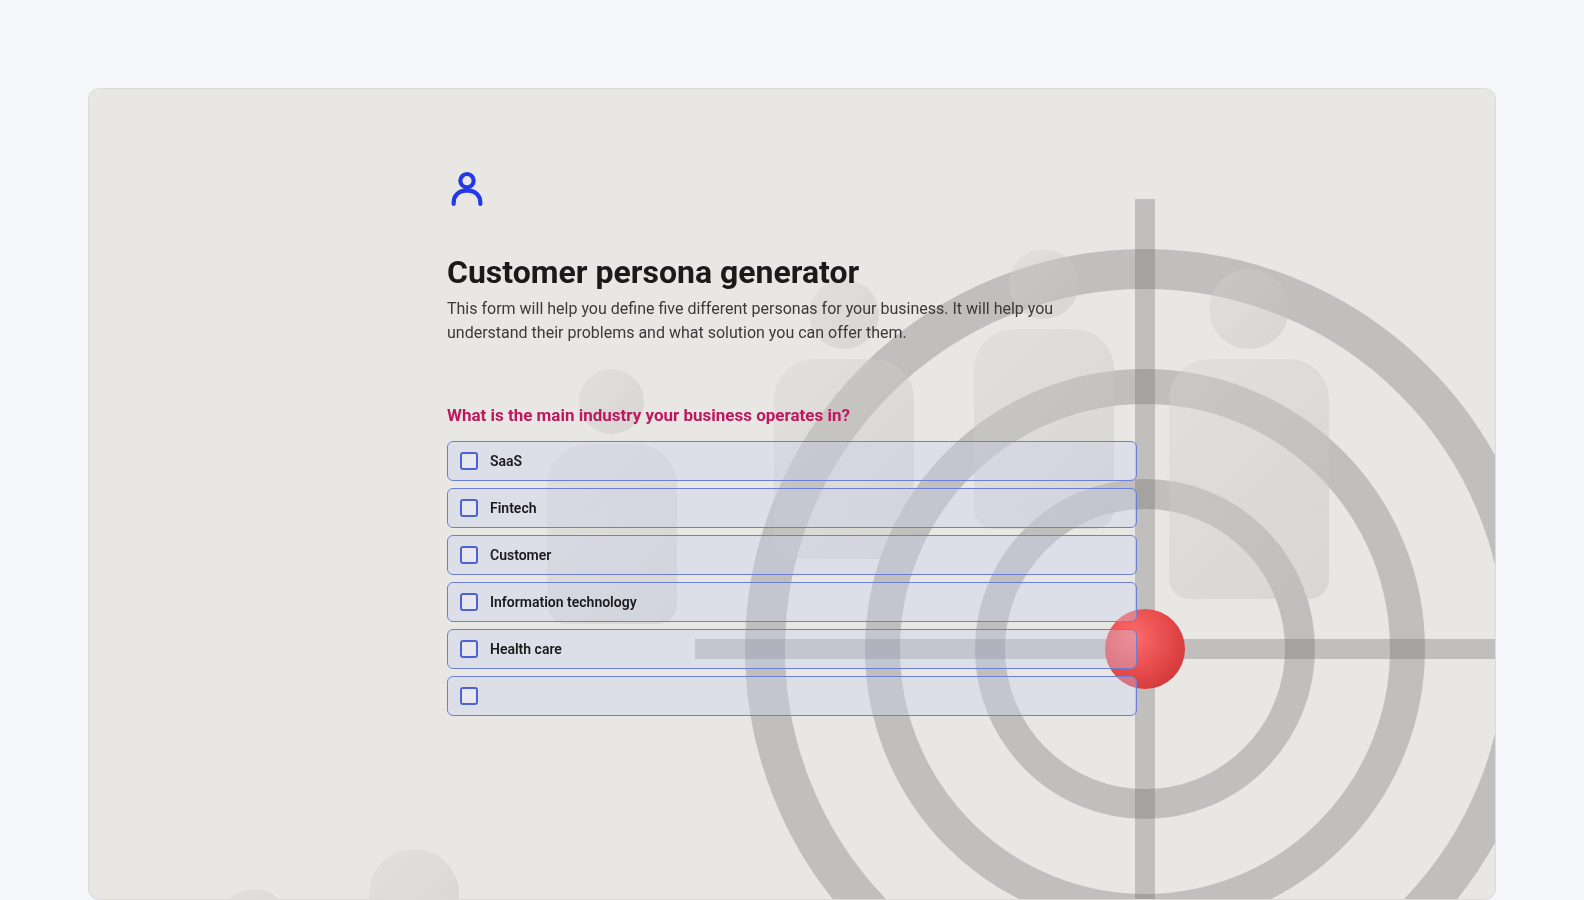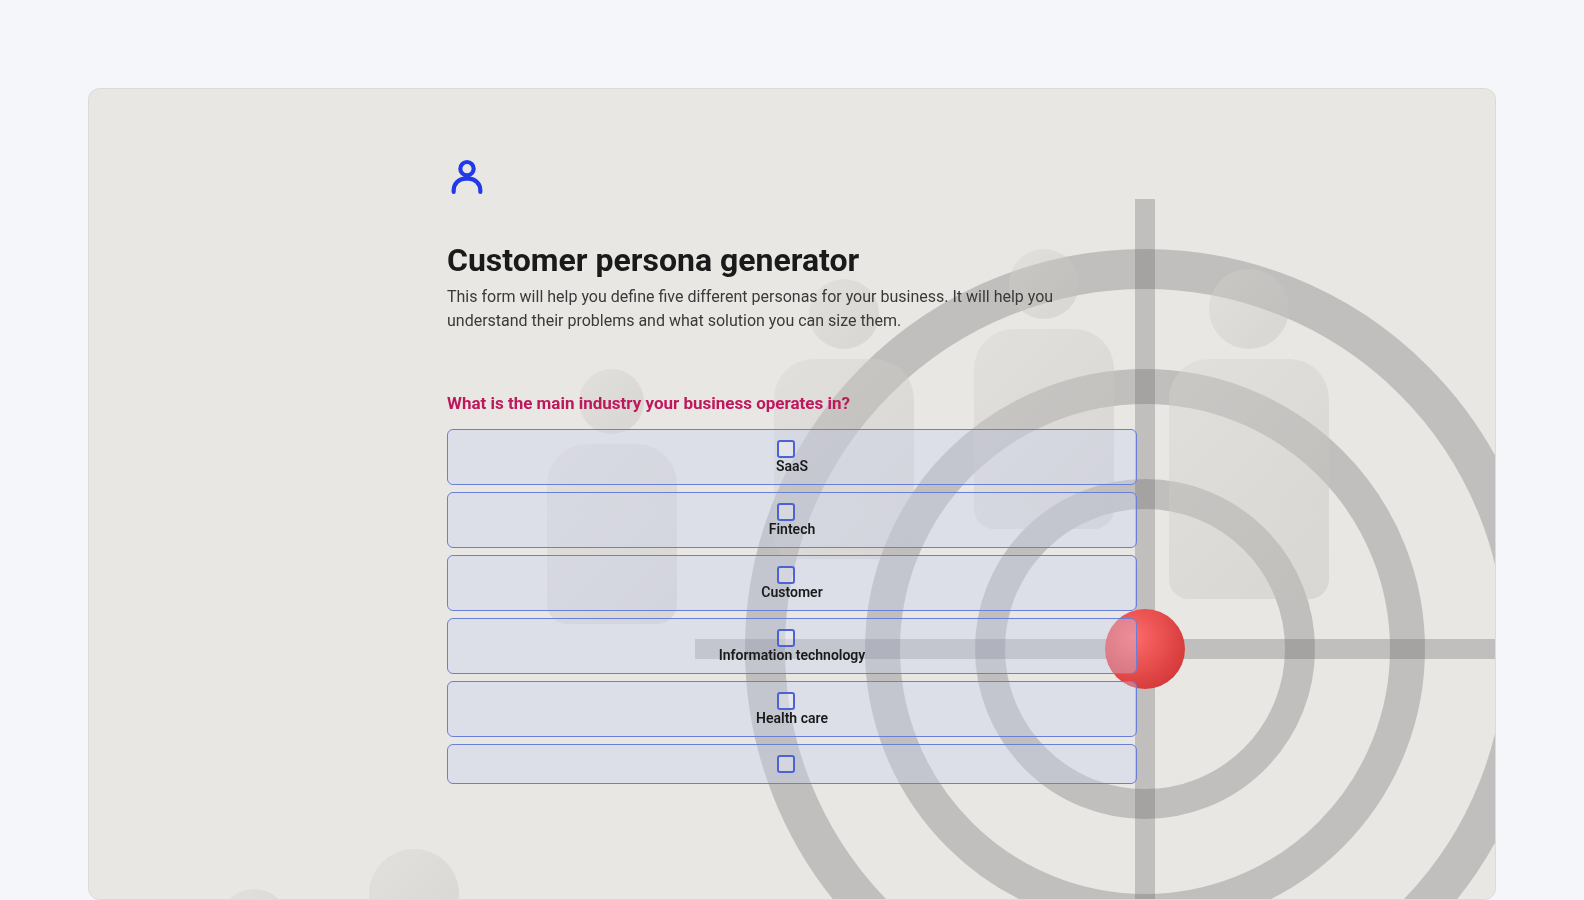--- a/index.html
+++ b/index.html
@@ -75,21 +75,21 @@
       width: 80px;
       height: 80px;
       background: radial-gradient(circle at 35% 35%, #ff6b6b, #c92a2a);
       border-radius: 50%;
     }
     
     .form-content {
       position: relative;
       z-index: 10;
       max-width: 690px;
-      margin: 0 auto;
+      margin: 12px auto;
       padding-top: 68px;
     }
     
     .person-icon {
       color: #2139e8;
       margin-bottom: 40px;
     }
     
     .form-title {
       font-size: 32px;
@@ -114,21 +114,20 @@
     
     .option-row {
       display: flex;
       align-items: center;
       background-color: rgba(200, 210, 240, 0.35);
       border: 1px solid #6b7fd6;
       border-radius: 6px;
       padding: 10px 12px;
       margin-bottom: 7px;
       cursor: pointer;
-      flex-direction: column;
     }
     
     .checkbox-box {
       width: 18px;
       height: 18px;
       border: 2px solid #4d63d4;
       border-radius: 3px;
       margin-right: 12px;
       background: rgba(255,255,255,0.3);
       flex-shrink: 0;
@@ -213,21 +212,21 @@
   <div class="form-content">
 
     <div class="person-icon">
       <svg width="40" height="40" viewBox="0 0 24 24" fill="none" stroke="currentColor" stroke-width="2.5" stroke-linecap="round" stroke-linejoin="round">
         <circle cx="12" cy="7" r="4"></circle>
         <path d="M4 21v-1a7 7 0 0 1 7-7h2a7 7 0 0 1 7 7v1"></path>
       </svg>
     </div>
 
     <h1 class="form-title">Customer persona generator</h1>
-    <p class="form-description">This form will help you define five different personas for your business. It will help you understand their problems and what solution you can size them.</p>
+    <p class="form-description">This form will help you define five different personas for your business. It will help you understand their problems and what solution you can offer them.</p>
 
     <div class="question-block">
       <div class="question-label">What is the main industry your business operates in?</div>
 
       <div class="option-row">
         <div class="checkbox-box"></div>
         <span class="option-label">SaaS</span>
       </div>
 
       <div class="option-row">

